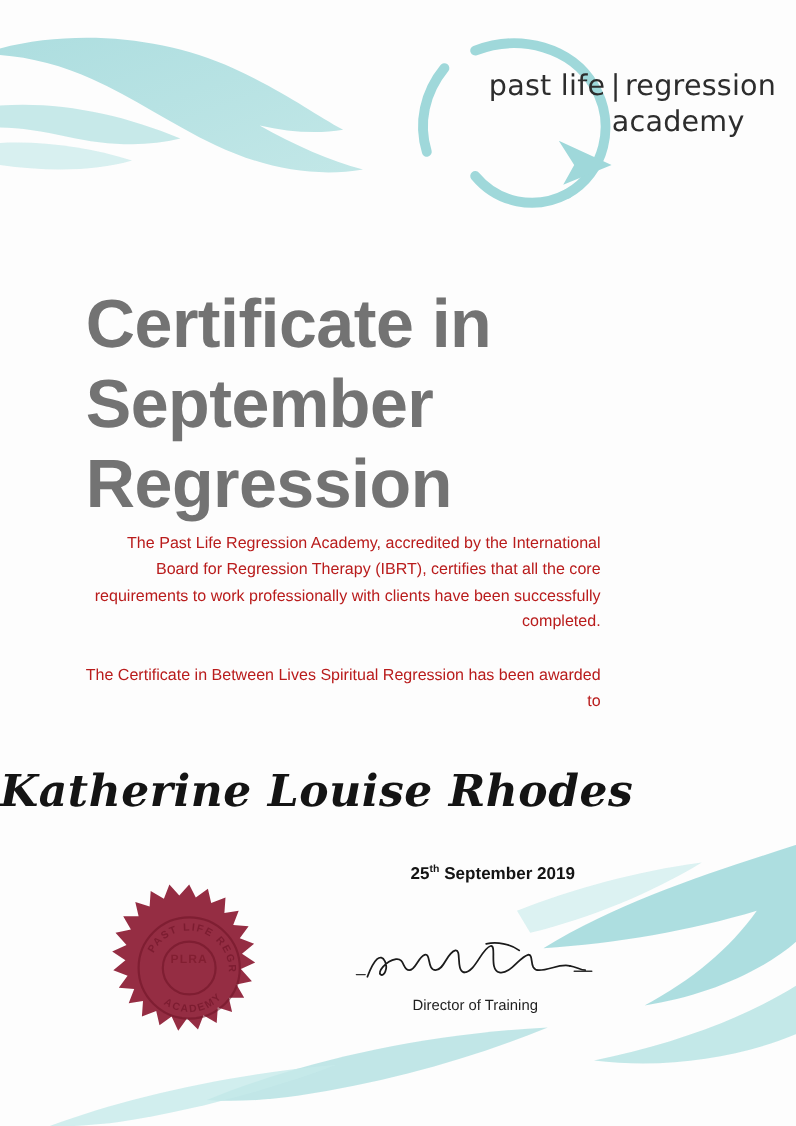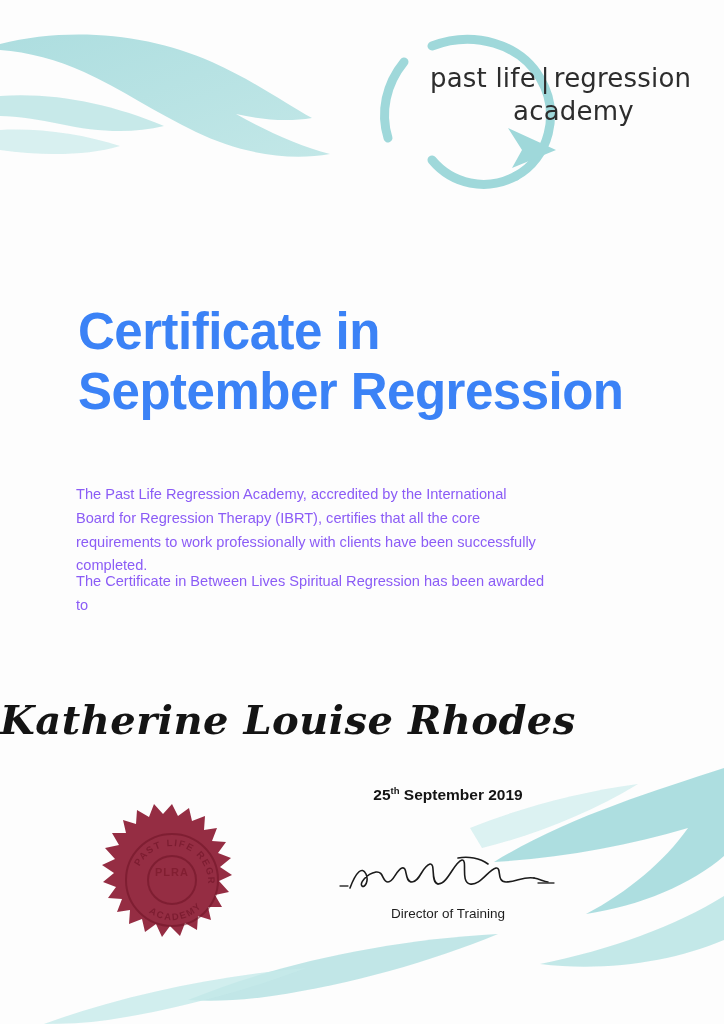--- a/index.html
+++ b/index.html
@@ -26,23 +26,23 @@
   .decor {
     position: absolute;
     inset: 0;
     pointer-events: none;
   }
 
   
   .logo-block {
     position: absolute;
     top: 62px;
-    left: 430px;
+    left: 440px;
     width: 270px;
-    text-align: left;
+    text-align: center;
   }
   .logo-line {
     font-family: "DejaVu Sans", sans-serif;
     font-size: 26px;
     color: #2d2d2d;
     letter-spacing: 0.2px;
     line-height: 1.28;
     white-space: nowrap;
   }
   .logo-line .sep {
@@ -52,42 +52,42 @@
   }
 
   
   .title {
     position: absolute;
     top: 258px;
     left: 78px;
     width: 600px;
     font-family: "Liberation Sans", sans-serif;
     font-weight: bold;
-    font-size: 51px;
+    font-size: 62px;
     line-height: 1.18;
     letter-spacing: -0.5px;
-    color: #3b82f6;
-    margin-top: 44px;
+    color: #737373;
   }
   .title .l {
     display: block;
   }
 
   
   .body-text {
     position: absolute;
     left: 76px;
     width: 470px;
     font-family: "Liberation Sans", sans-serif;
     font-size: 14.6px;
     line-height: 1.63;
-    color: #8b5cf6;
+    color: #b91c1c;
+    text-align: right;
   }
   .para1 { top: 483px; }
-  .para2 { top: 570px; }
+  .para2 { top: 603px; }
 
   
   .recipient {
     position: absolute;
     top: 696px;
     left: 0;
     width: 724px;
     text-align: left;
     font-family: "DejaVu Serif", serif;
     font-style: italic;
@@ -111,21 +111,21 @@
   }
   .date sup {
     font-size: 9.5px;
     vertical-align: super;
   }
 
   
   .sig-wrap {
     position: absolute;
     top: 852px;
-    left: 238px;
+    left: 222px;
     width: 420px;
     text-align: center;
   }
   .sig-svg { display: block; margin: 0 auto; }
   .sig-title {
     margin-top: 8px;
     font-family: "Liberation Sans", sans-serif;
     font-size: 13.5px;
     color: #1e1e1e;
   }

